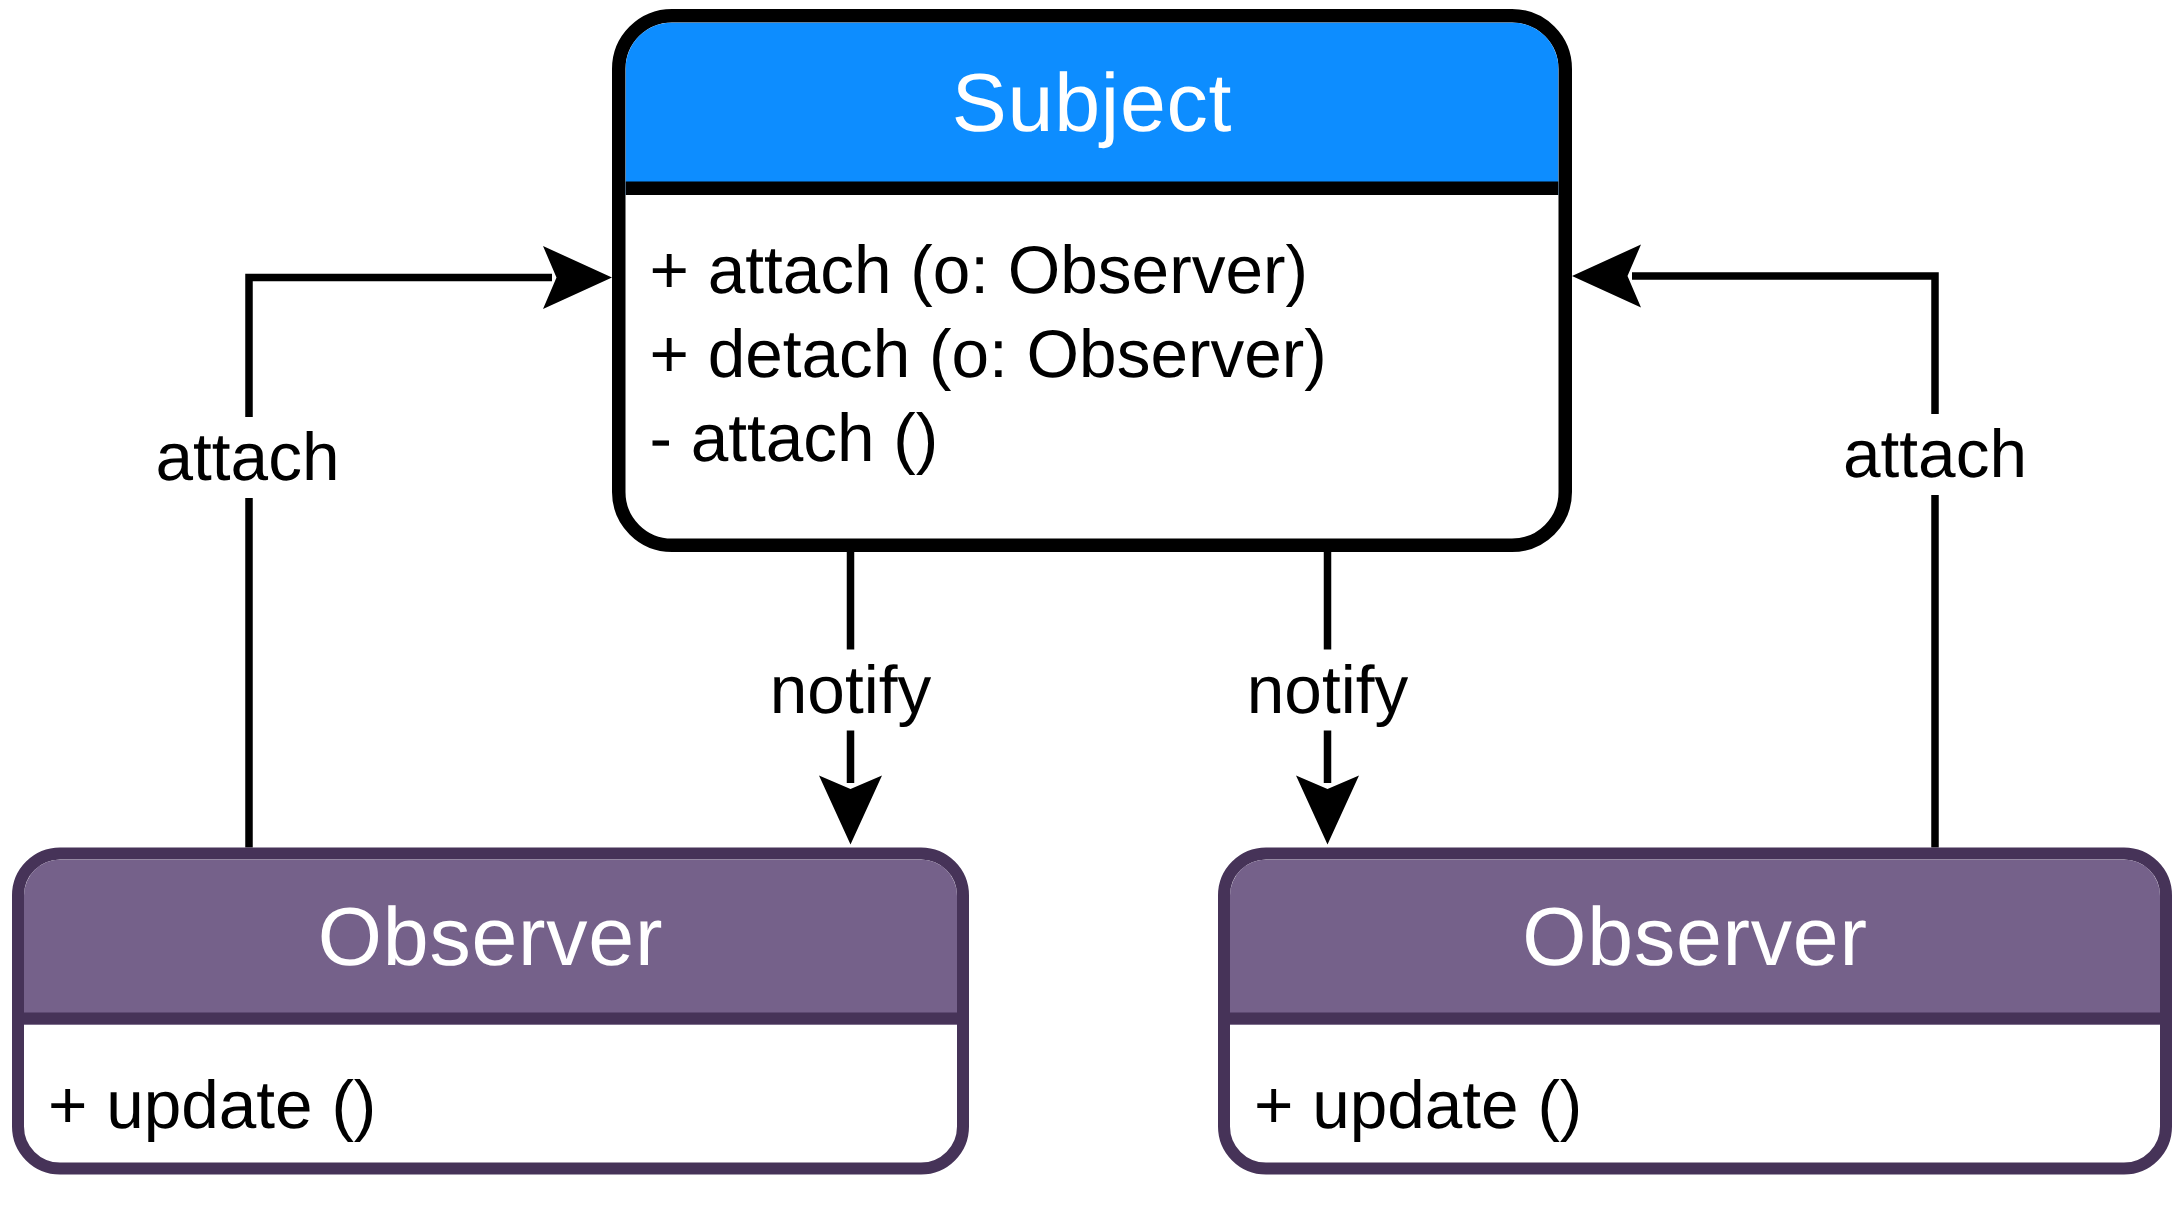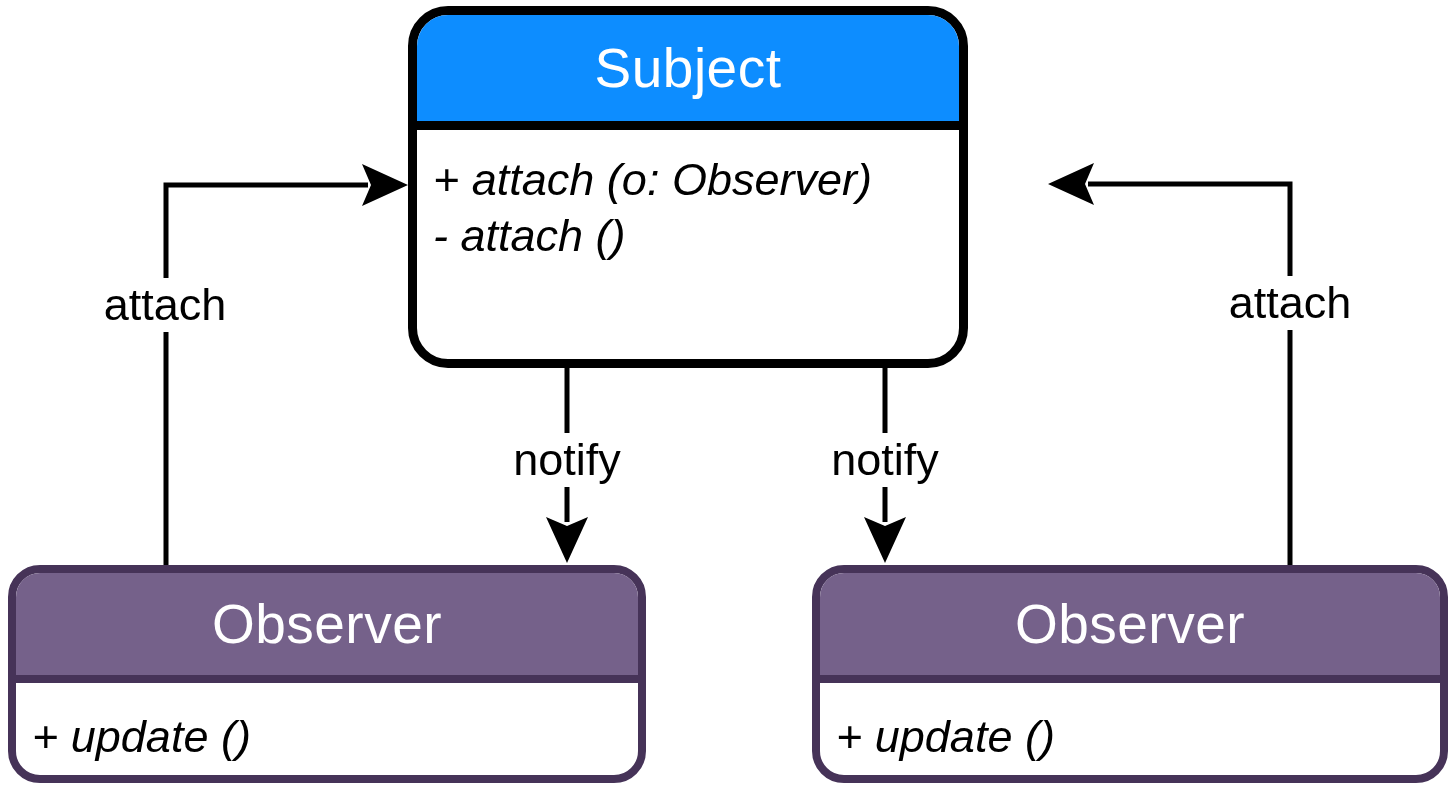--- a/index.html
+++ b/index.html
@@ -43,27 +43,26 @@
     justify-content: center;
     color: var(--header-text, #ffffff);
     font-size: 55px;
     font-weight: 400;
     letter-spacing: 0.5px;
   }
   .uml-body {
     color: var(--body-text, #000000);
     font-size: 45px;
     line-height: 56px;
-    font-style: italic;
   }
   
   #subject {
     left: 408px;
     top: 6px;
-    width: 560px;
+    width: 640px;
     height: 362px;
     border: 9px solid var(--subject-border, #000000);
     border-radius: 40px;
   }
   #subject .uml-header {
     height: 106px;
     background: var(--subject-header, #0d8dff);
     border-bottom: 9px solid var(--subject-border, #000000);
   }
   #subject .uml-body {
@@ -124,20 +123,21 @@
     <g>
       <path d="M885,368 L885,522"></path>
       <polygon points="885,563 864,517 885,526 906,517"></polygon>
     </g>
   </svg>
 
   <div class="uml-box" id="subject">
     <div class="uml-header">Subject</div>
     <div class="uml-body">
       <div class="member">+ attach (o: Observer)</div>
+      <div class="member">+ detach (o: Observer)</div>
       <div class="member">- attach ()</div>
     </div>
   </div>
 
   <div class="uml-box observer-box" id="observer-left">
     <div class="uml-header">Observer</div>
     <div class="uml-body">
       <div class="member">+ update ()</div>
     </div>
   </div>

